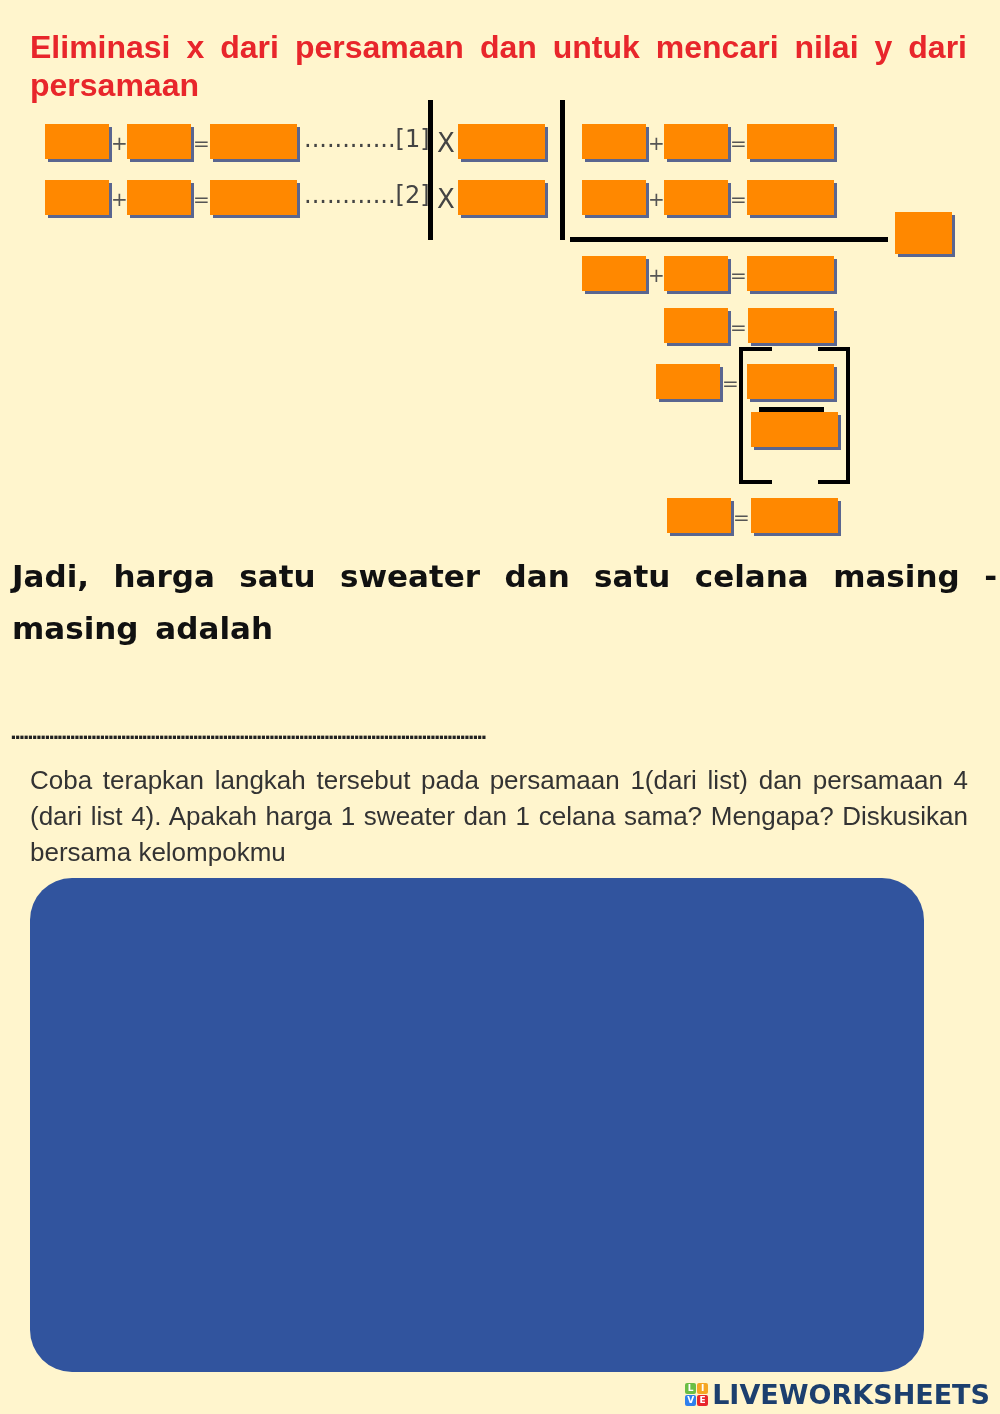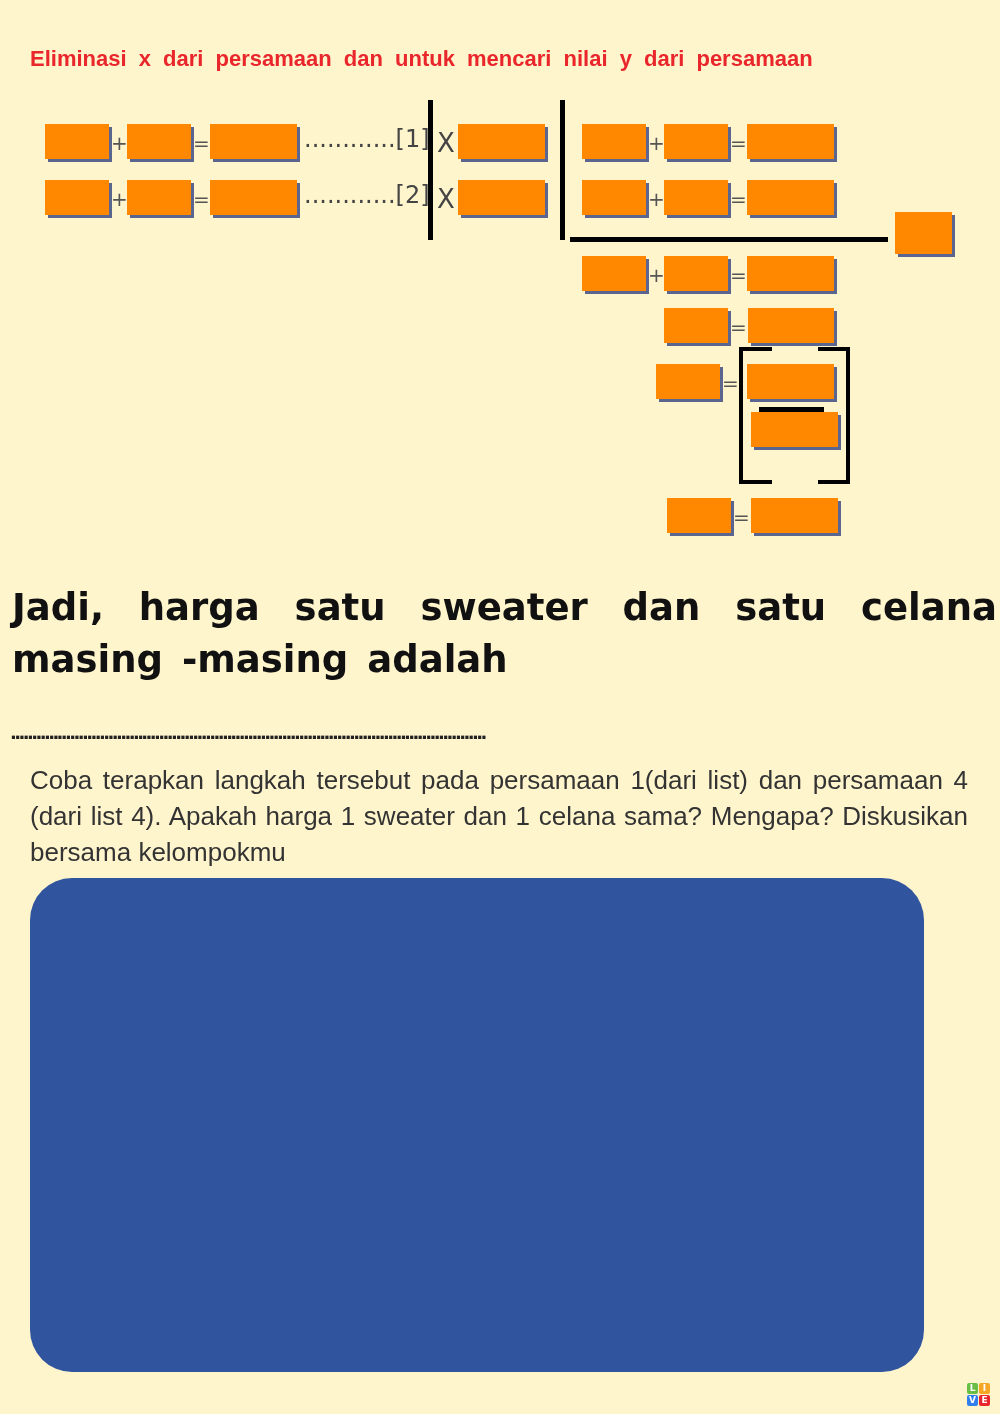--- a/index.html
+++ b/index.html
@@ -1,25 +1,25 @@
 <!DOCTYPE html>
 <html><head>
 <meta charset="utf-8">
 <style>
   html, body { margin:0; padding:0; }
   body { width:1000px; height:1414px; background:#FFF5CD; position:relative; overflow:hidden; font-family:"DejaVu Sans", sans-serif; }
   .abs { position:absolute; }
-  .title { left:30px; top:40px; width:937px; color:#E8262B; font-family:"Liberation Sans", sans-serif; font-weight:bold; font-size:22px; line-height:38px; text-align:justify; text-align-last:left; word-spacing:6px; }
+  .title { left:30px; top:28px; width:937px; color:#E8262B; font-family:"Liberation Sans", sans-serif; font-weight:bold; font-size:32px; line-height:38px; text-align:justify; text-align-last:left; word-spacing:6px; }
   .box { position:absolute; background:#FF8800; box-shadow:3px 3px 0 #5A6690; height:35px; }
   .op { position:absolute; font-family:"DejaVu Sans", sans-serif; font-size:20px; color:#555; line-height:35px; }
   .lbl { position:absolute; font-family:"DejaVu Sans", sans-serif; font-size:24px; color:#444; line-height:35px; letter-spacing:0px; }
   .xmul { position:absolute; font-family:"DejaVu Sans", sans-serif; font-size:26px; color:#444; line-height:35px; }
   .vline { position:absolute; background:#000; }
   .hline { position:absolute; background:#000; }
-  .jadi { left:12px; top:550px; width:985px; font-family:"DejaVu Sans", sans-serif; font-weight:bold; font-size:37px; line-height:52px; color:#111; text-align:justify; text-align-last:left; word-spacing:6px;margin-top:32px; }
+  .jadi { left:12px; top:550px; width:985px; font-family:"DejaVu Sans", sans-serif; font-weight:bold; font-size:31px; line-height:52px; color:#111; text-align:justify; text-align-last:left; word-spacing:6px; }
   .dots { left:10px; top:722px; width:640px; height:20px; overflow:hidden; font-family:"DejaVu Sans", sans-serif; font-weight:bold; font-size:18px; color:#222; letter-spacing:-2.6px; white-space:nowrap; }
   .prompt { left:30px; top:762px; width:938px; font-family:"Liberation Sans", sans-serif; font-size:26px; line-height:36px; color:#333; text-align:justify; text-align-last:left; }
   .answer { left:30px; top:878px; width:894px; height:494px; background:#31549E; border-radius:42px; }
   .logo { right:10px; top:1378px; height:32px; display:flex; align-items:center; gap:4px; }
   .logo-mark { display:grid; grid-template-columns:11px 11px; grid-template-rows:11px 11px; gap:1px; }
   .logo-mark span { font-family:"DejaVu Sans", sans-serif; font-size:9px; font-weight:bold; color:#fff; text-align:center; line-height:11px; border-radius:2px; }
   .logo-text { font-family:"DejaVu Sans", sans-serif; font-weight:bold; font-size:27px; color:#1C3F6E; letter-spacing:0px; }
 </style>
 </head>
 <body>
@@ -97,13 +97,14 @@
 
 <div class="abs answer"></div>
 
 <div class="abs logo">
   <div class="logo-mark">
     <span style="background:#6BBE45;">L</span>
     <span style="background:#F5A623;">I</span>
     <span style="background:#2F80ED;">V</span>
     <span style="background:#E8262B;">E</span>
   </div>
+  <span class="logo-text">LIVEWORKSHEETS</span>
 </div>
 
 </body></html>

